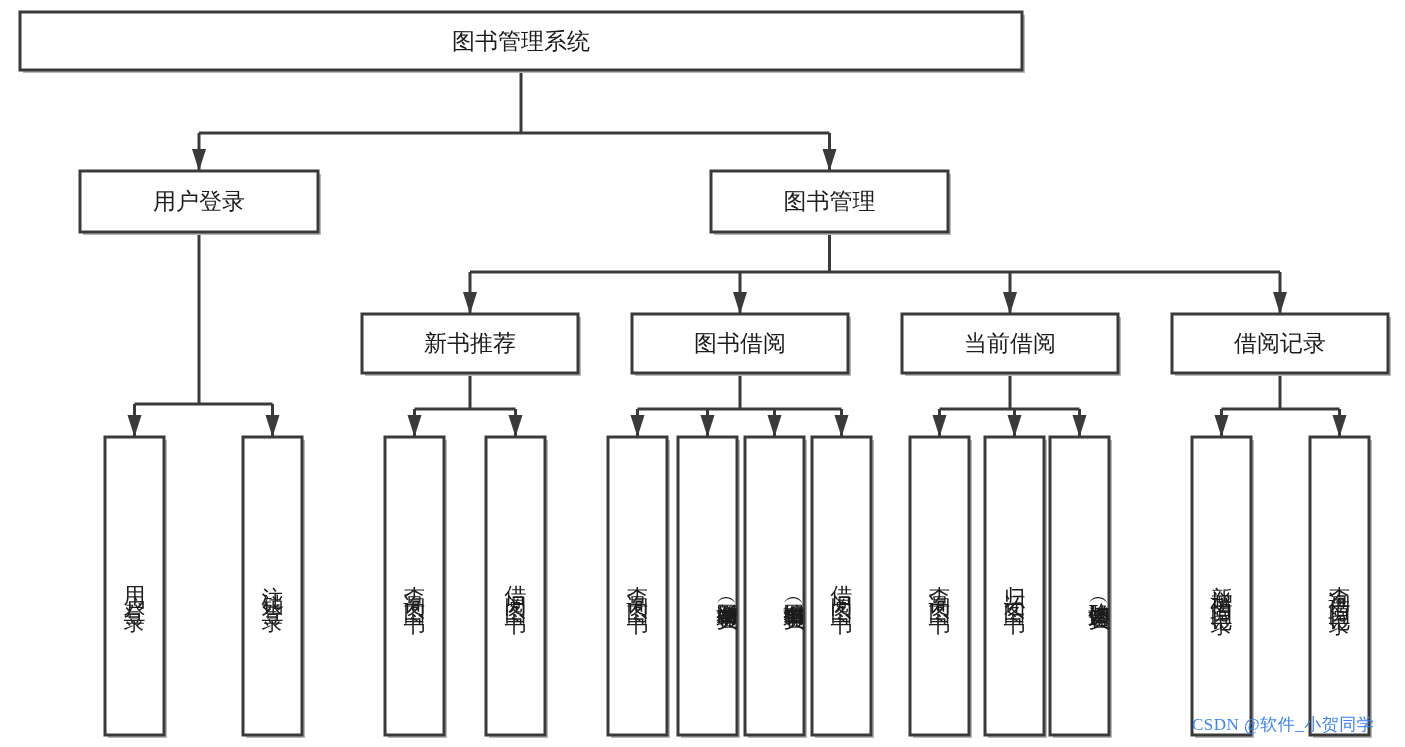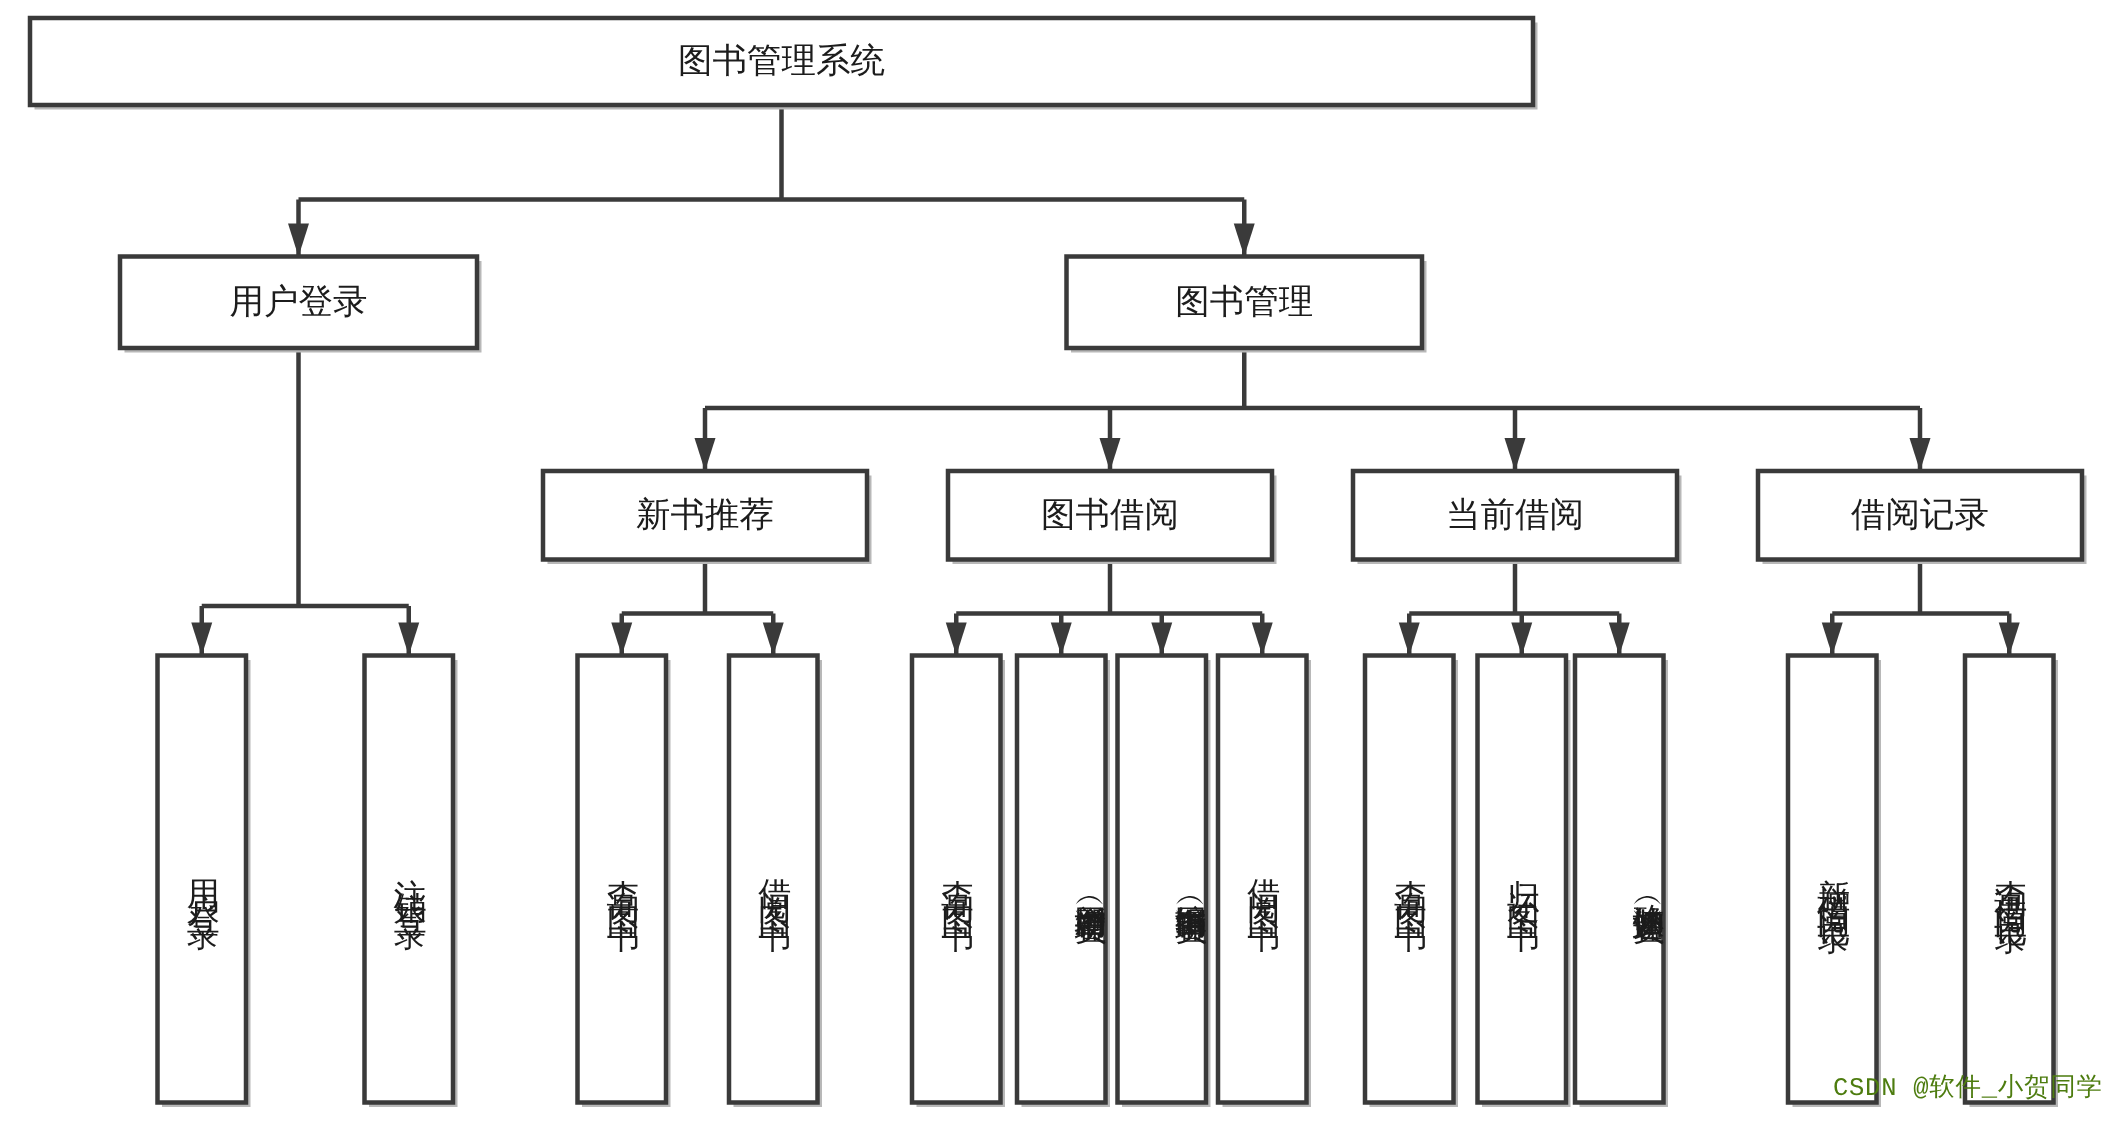--- a/index.html
+++ b/index.html
@@ -62,26 +62,25 @@
     letter-spacing: 3px;
     line-height: 1;
     display: flex;
     align-items: center;
     justify-content: center;
     white-space: nowrap;
     pointer-events: none;
   }
   .watermark {
     position: absolute;
-    font-family: Liberation Mono, monospace;
+    font-family: Liberation Serif, serif;
     font-size: 17px;
-    color: #4d7c0f;
+    color: #3b82f6;
     white-space: nowrap;
     letter-spacing: 0.5px;
-    margin-left: 30px;
   }
 </style>
 </head>
 <body>
 
 <div id="diagram-root">
 
   <svg id="tree-svg" viewBox="0 0 1405 747" xmlns="http://www.w3.org/2000/svg">
     <g id="connectors-layer">
         <path d="M 521 70 L 521 133" class="connector"></path>

